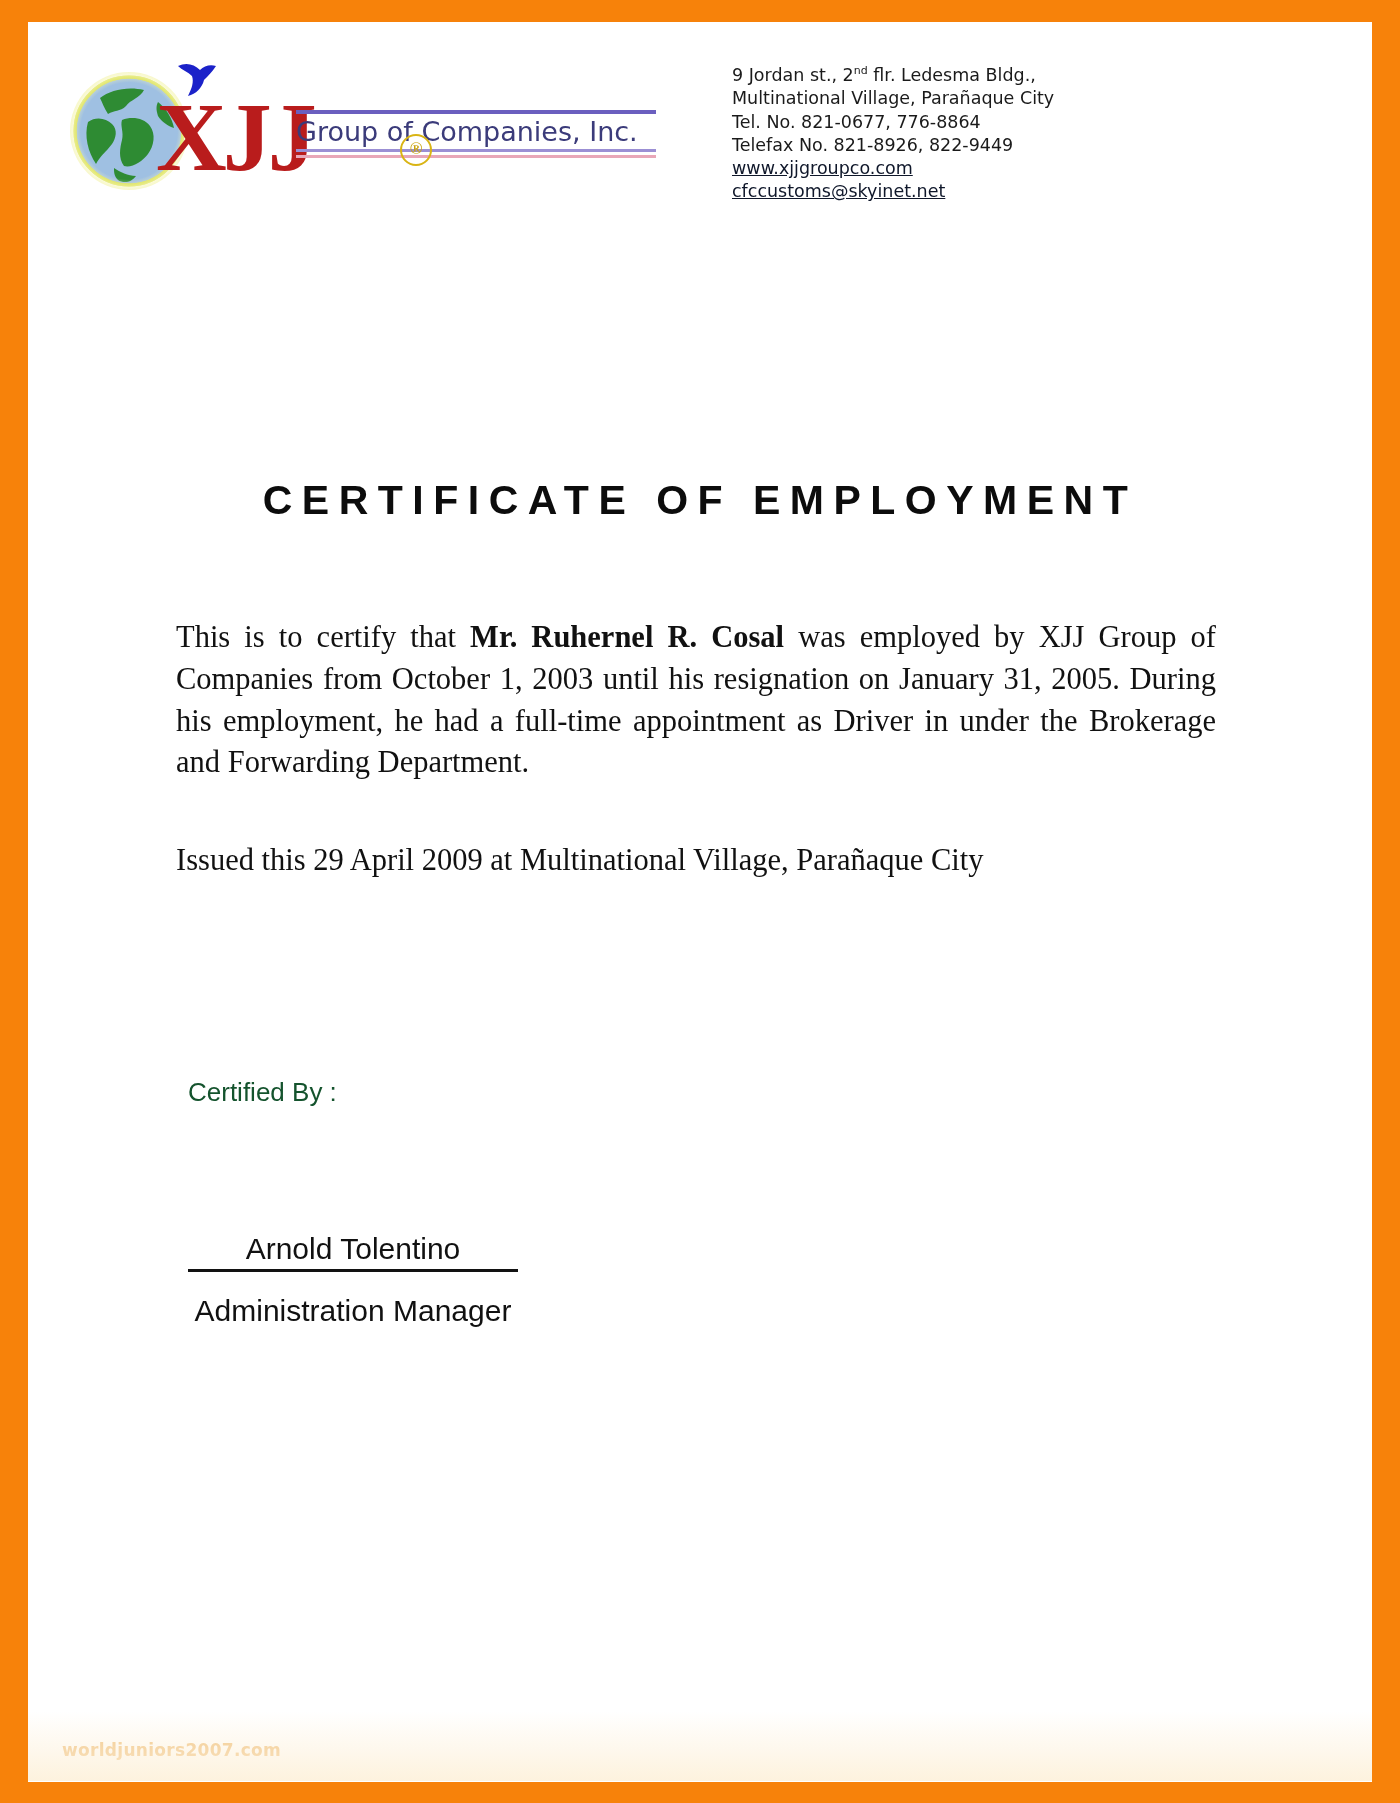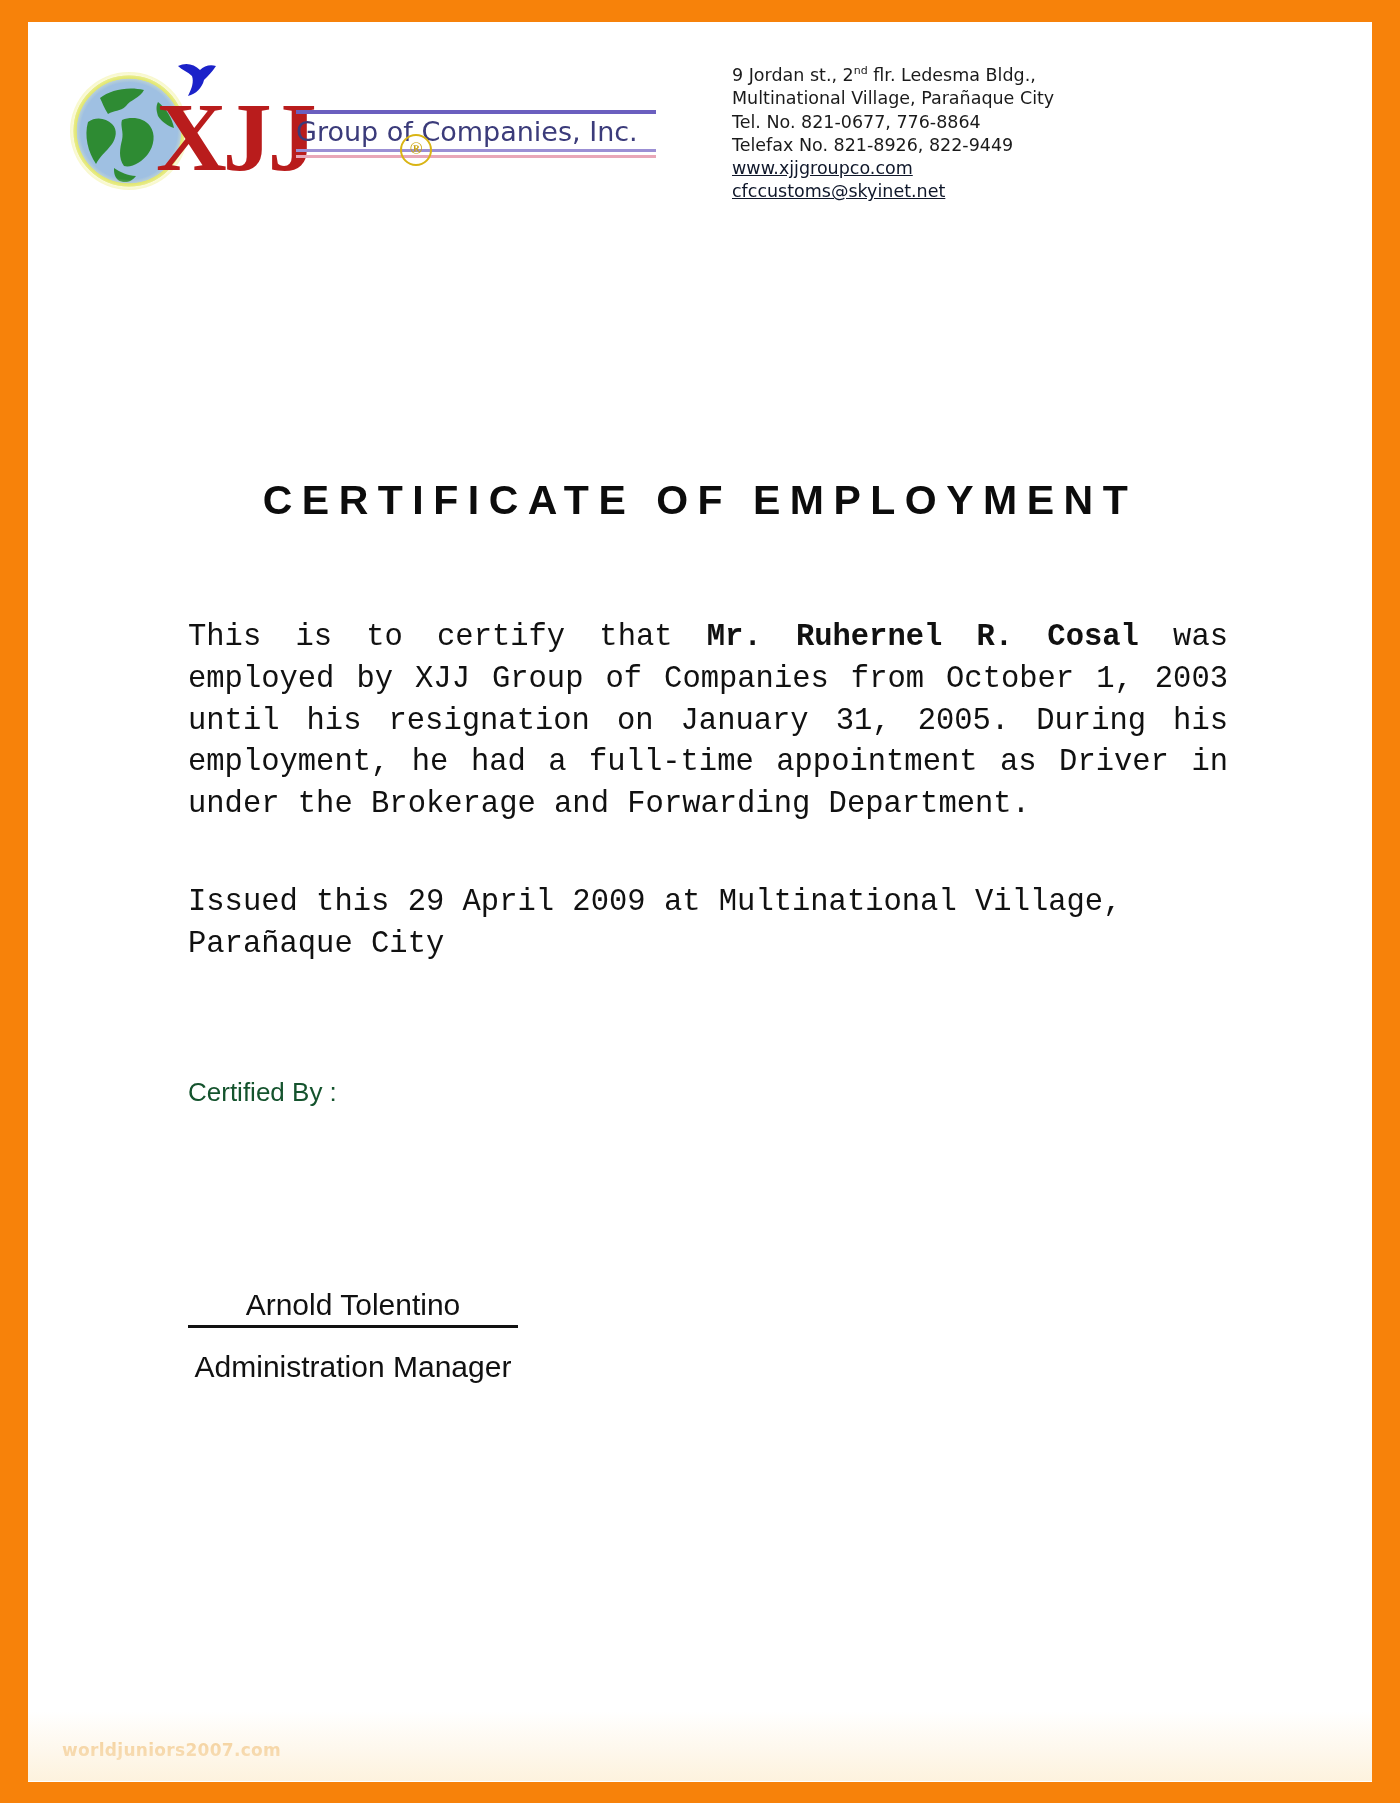--- a/index.html
+++ b/index.html
@@ -183,24 +183,24 @@
     font-family: "Liberation Sans", sans-serif;
     font-size: 41px;
     font-weight: 700;
     letter-spacing: 9.5px;
     color: #0c0c0c;
   }
 
   
   .body-area {
     position: absolute;
-    left: 160px;
+    left: 148px;
     top: 595px;
     width: 1040px;
-    font-family: Liberation Mono, monospace;
+    font-family: Liberation Serif, serif;
     font-size: 30.5px;
     color: #111111;
     line-height: 1.37;
   }
   .para {
     text-align: justify;
     text-justify: inter-word;
     margin: 0 0 56px 0;
   }
   .para b { font-weight: 700; }
@@ -217,21 +217,21 @@
     left: 160px;
     top: 1055px;
     font-family: "Liberation Sans", sans-serif;
     font-size: 26px;
     color: #14532d;
   }
 
   .signature-block {
     position: absolute;
     left: 160px;
-    top: 1266px;
+    top: 1210px;
     width: 330px;
     text-align: center;
     font-family: "Liberation Sans", sans-serif;
     color: #111111;
   }
   .sig-name {
     font-size: 30px;
     padding-bottom: 3px;
     border-bottom: 3px solid #121212;
     display: block;

